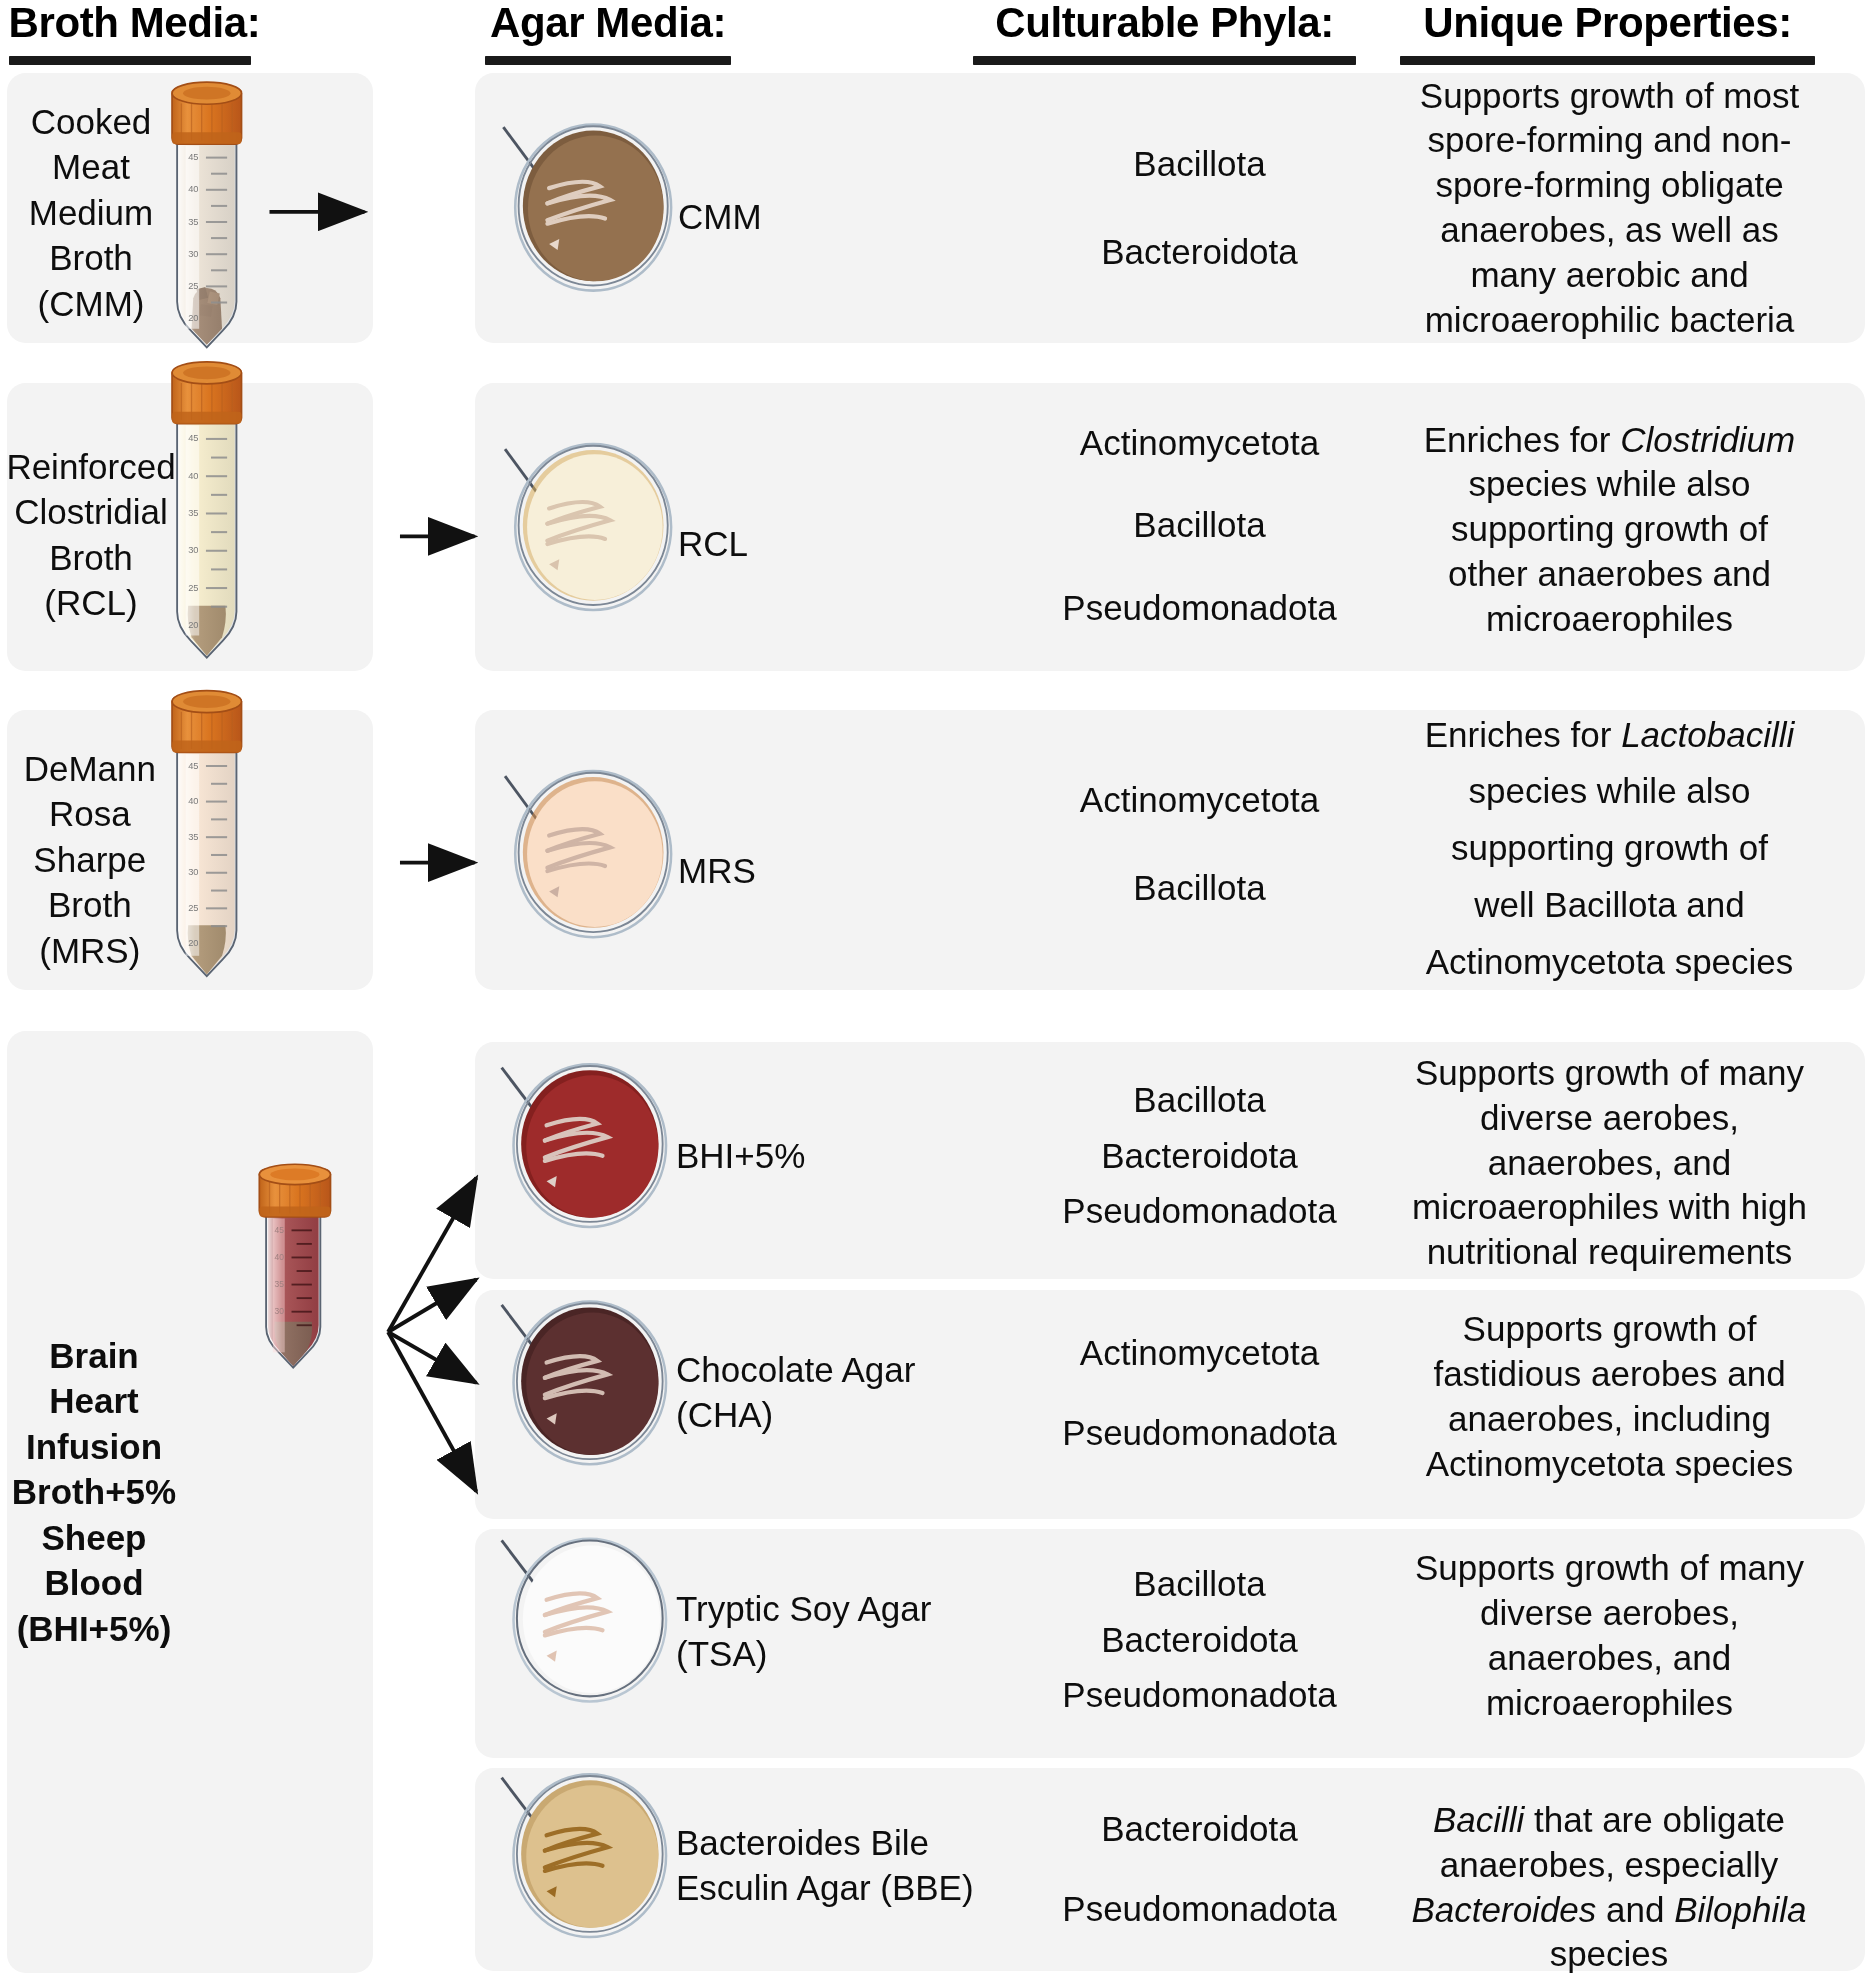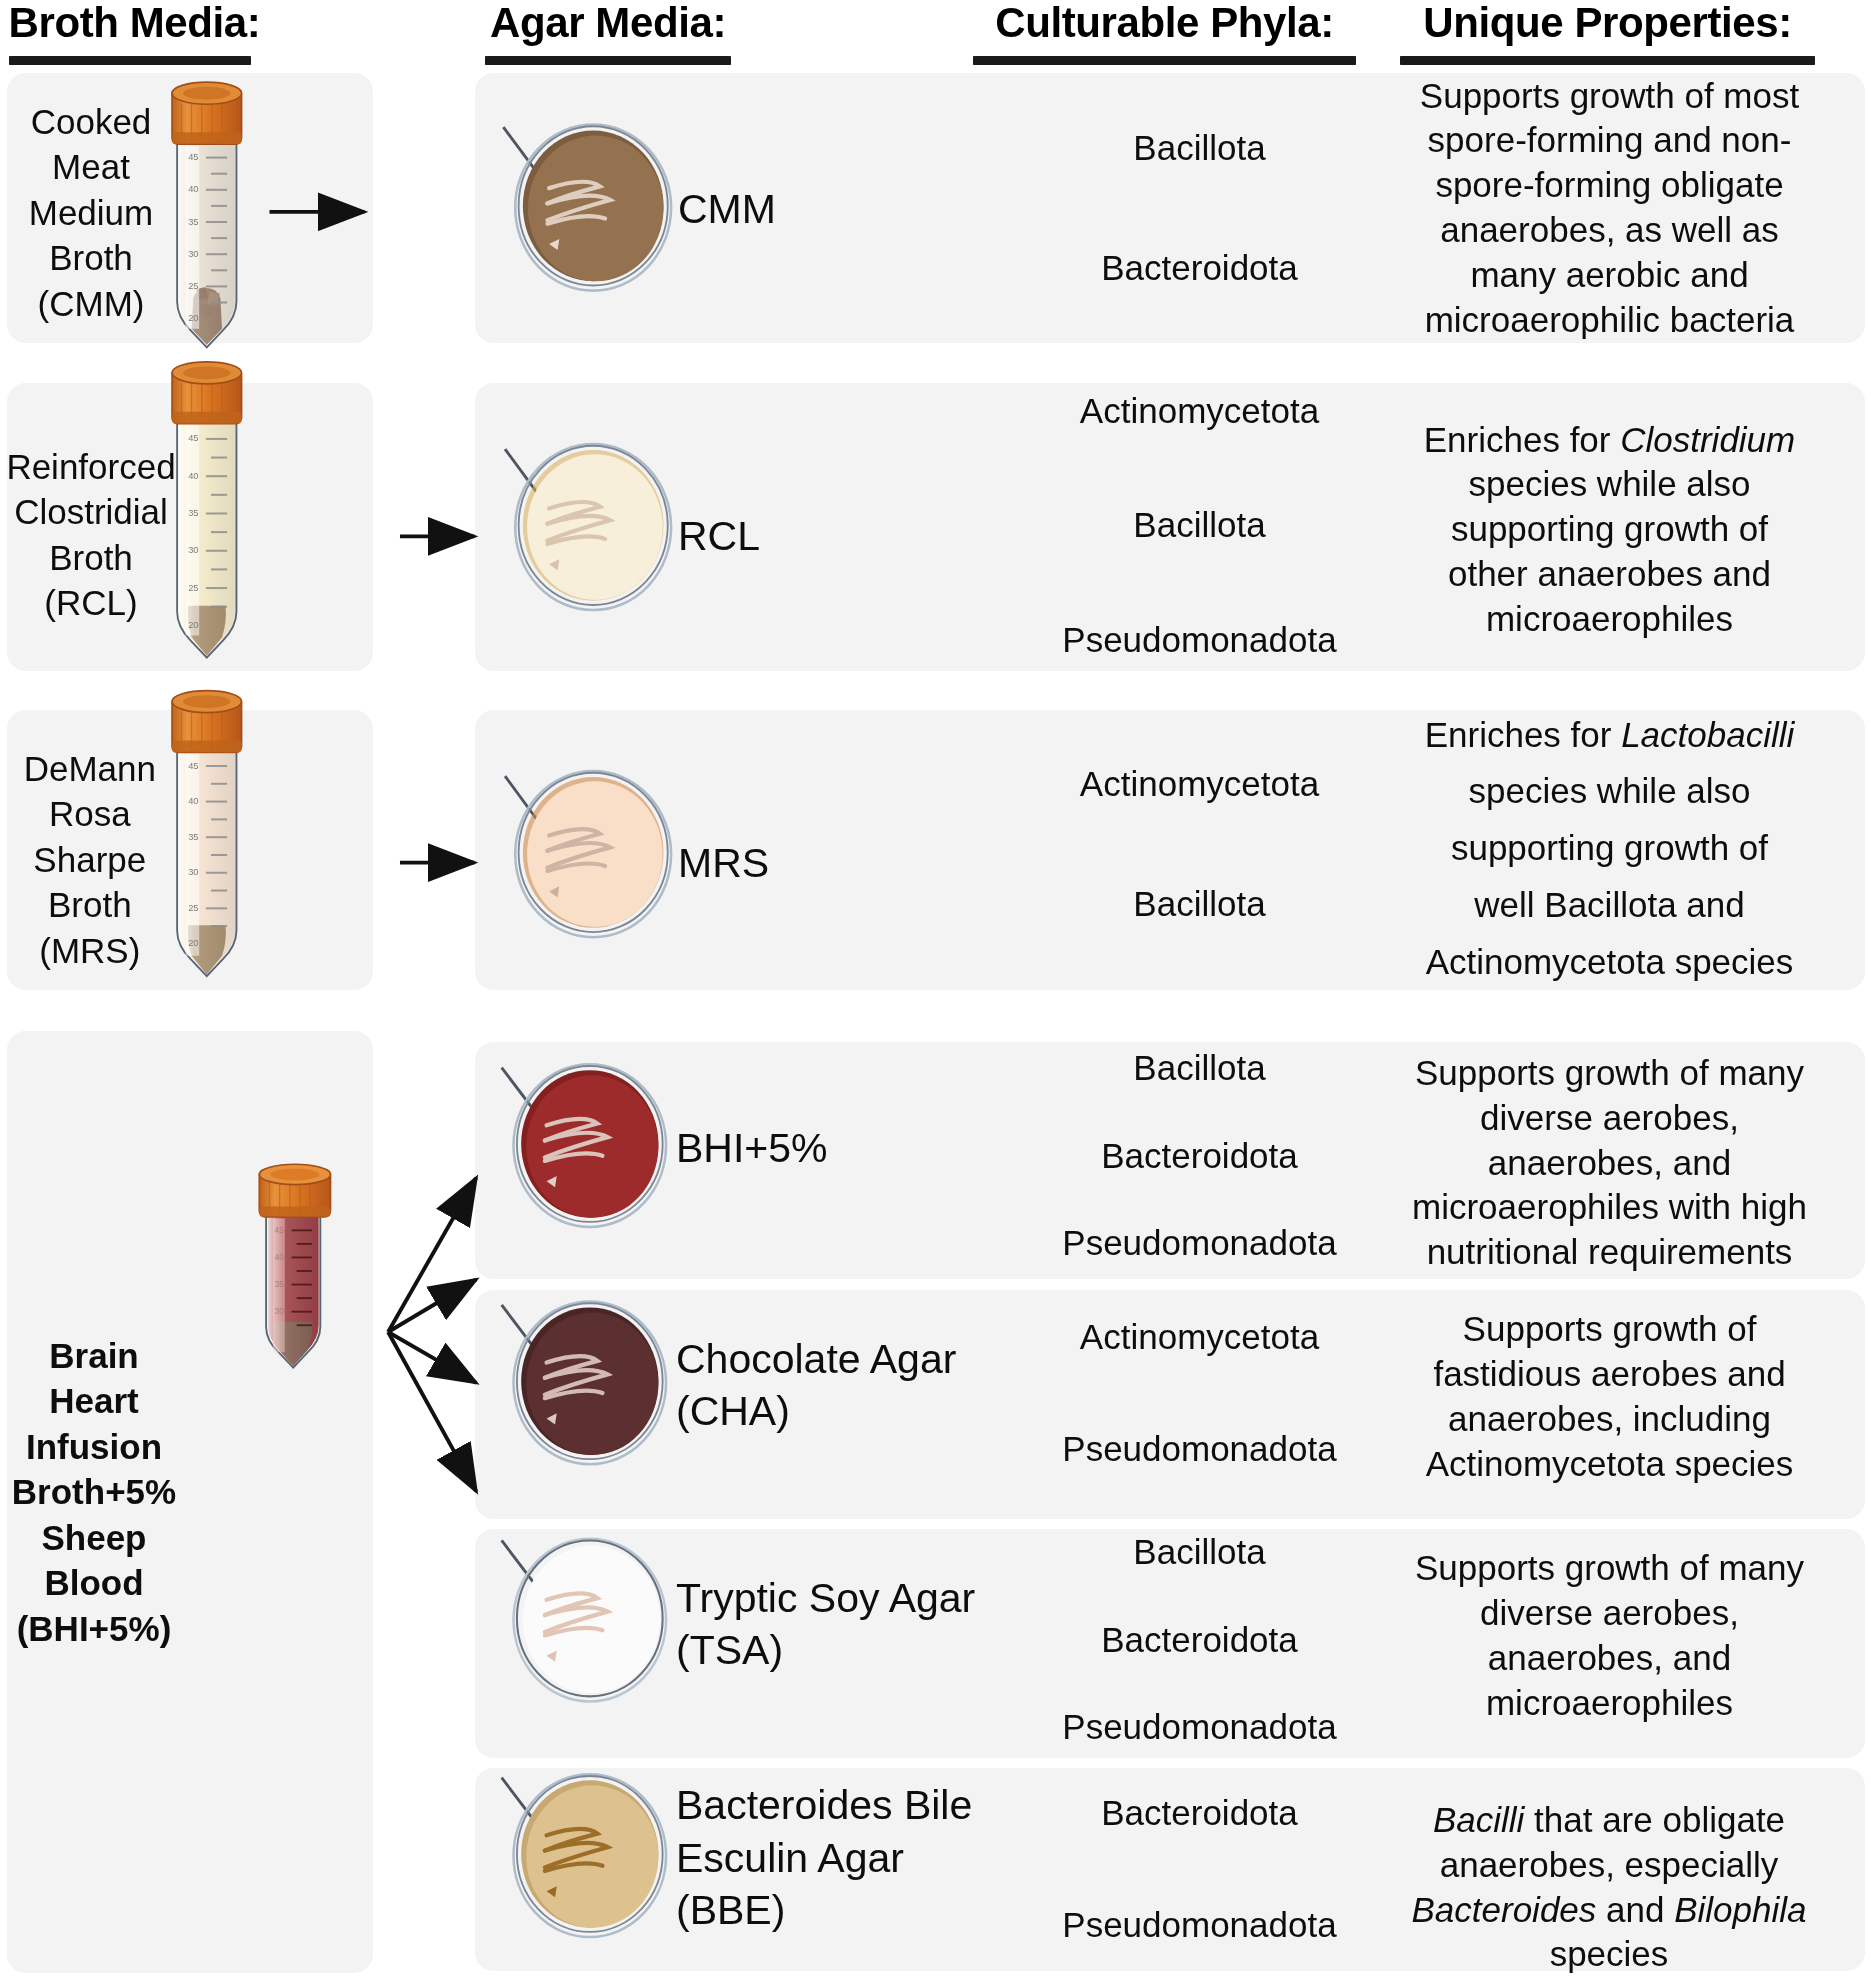--- a/index.html
+++ b/index.html
@@ -32,23 +32,23 @@
   .celltext {
     position: absolute;
     text-align: center;
     color: #0d0d0d;
     font-size: 35px;
     line-height: 1.30;
     display: flex; flex-direction: column;
     align-items: center; justify-content: center;
   }
   .broth-label { font-size: 35px; line-height: 1.30; }
-  .agar-label  { font-size: 41px; line-height: 1.28; text-align: left; align-items: flex-start; }
+  .agar-label  { font-size: 35px; line-height: 1.28; text-align: left; align-items: flex-start; margin-top: 8px; }
   .phyla { font-size: 35px; line-height: 1.30; }
-  .phyla div { margin: 16px; }
+  .phyla div { margin: 0; }
   .props { font-size: 35px; line-height: 1.28; }
   .props i { font-style: italic; }
 
   
   svg.layer { position: absolute; left: 0; top: 0; width: 1871px; height: 1976px; pointer-events: none; }
 </style>
 </head>
 <body>
 
 <div id="stage">

